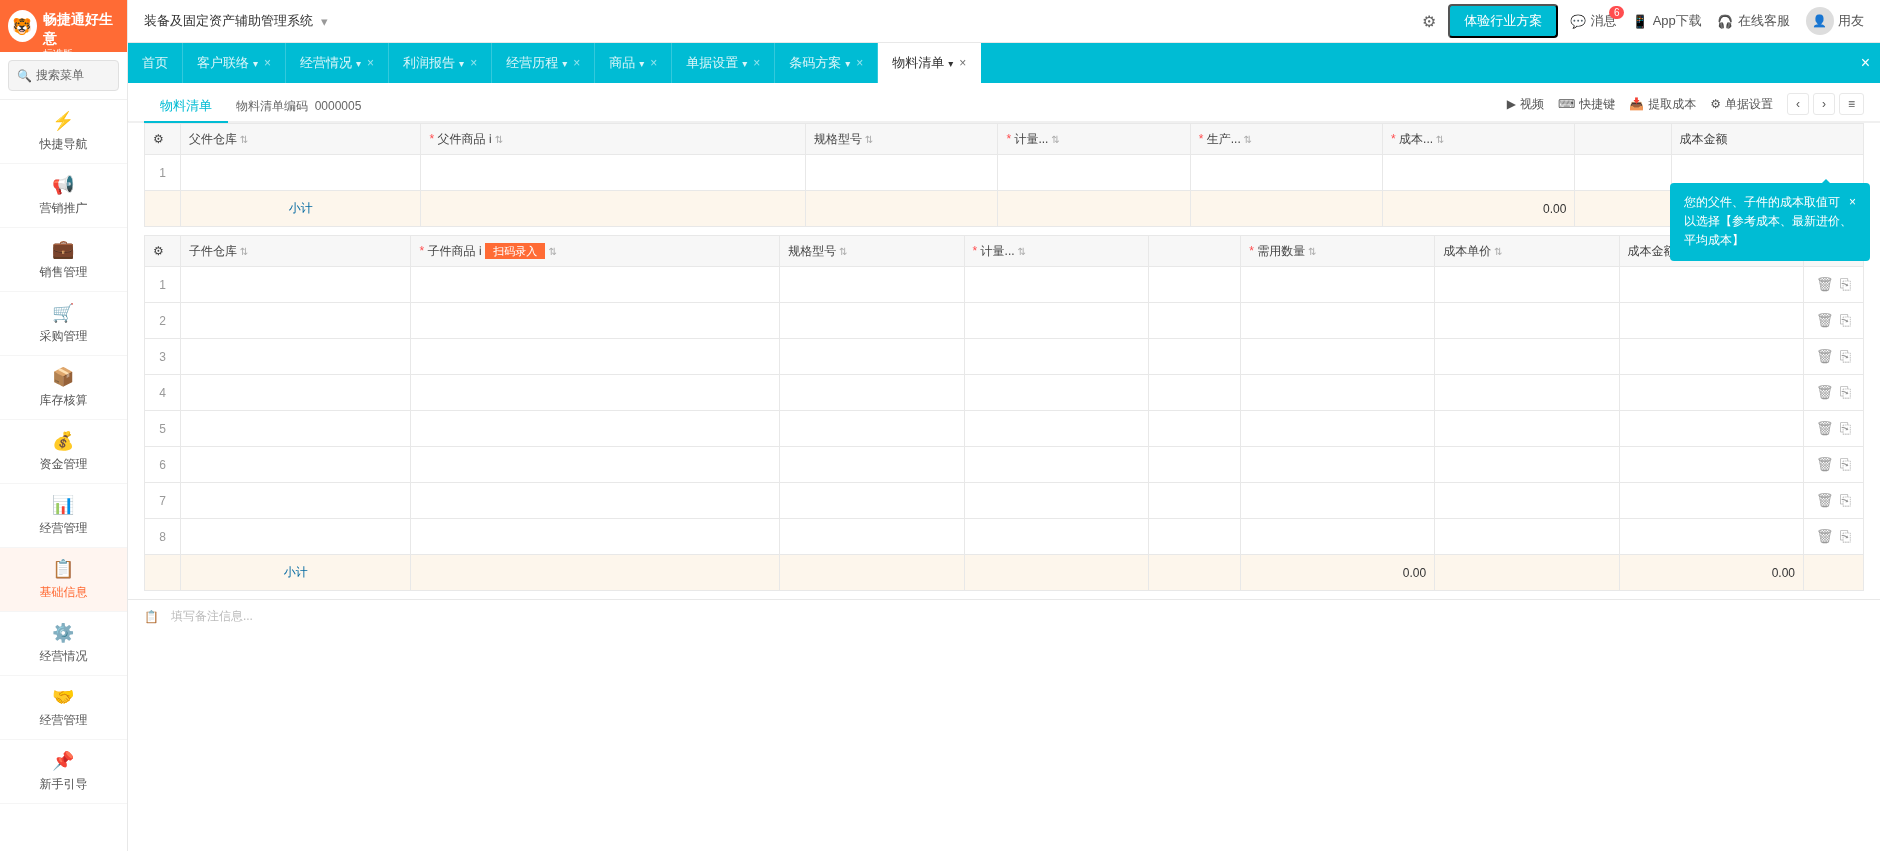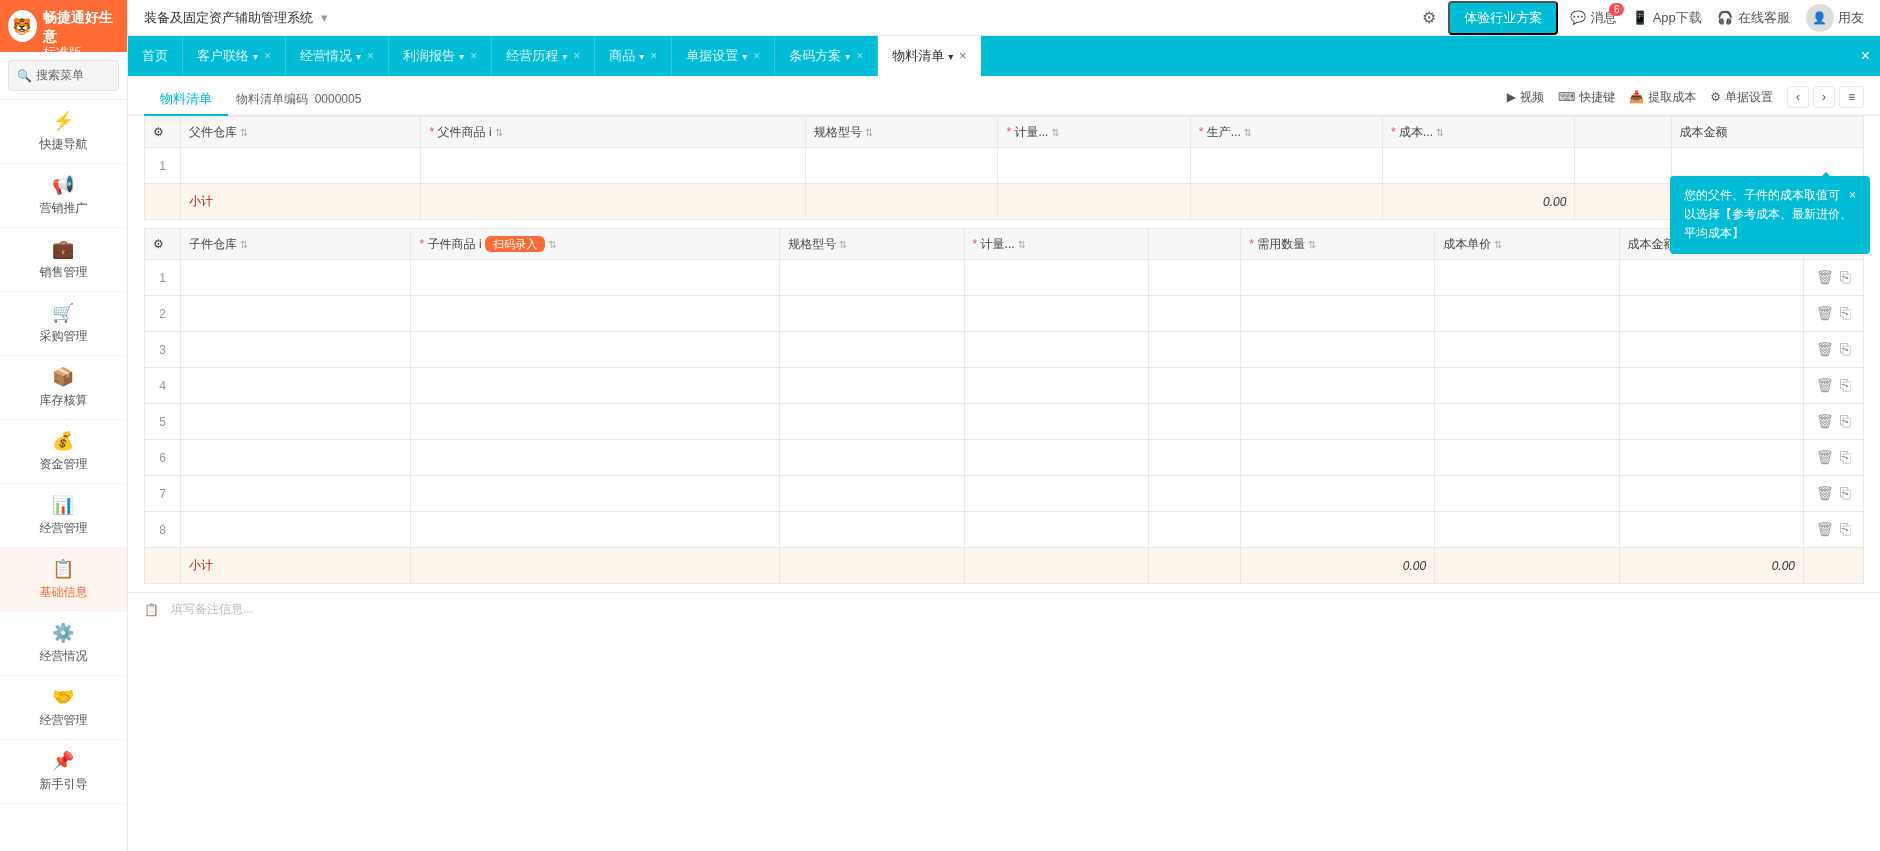--- a/index.html
+++ b/index.html
@@ -29,21 +29,21 @@
       border-radius: 50%;
       display: flex;
       align-items: center;
       justify-content: center;
       font-size: 16px;
       color: #ff6b35;
       font-weight: bold;
     }
     .sidebar-logo-text { color: #fff; font-size: 12px; line-height: 1.3; }
     .sidebar-logo-text .brand { font-size: 14px; font-weight: bold; margin-top: 18px; }
-    .sidebar-logo-text .sub { font-size: 13px; opacity: 0.9; }
+    .sidebar-logo-text .sub { font-size: 10px; opacity: 0.9; }
 
     .sidebar-search {
       padding: 8px;
       border-bottom: 1px solid #f0f0f0;
     }
     .sidebar-search-btn {
       width: 100%;
       padding: 6px 8px;
       background: #f5f5f5;
       border: 1px solid #e0e0e0;
@@ -71,21 +71,21 @@
     }
     .sidebar-item.active { background: #fff5f0; color: #ff6b35; }
     .sidebar-item .icon { font-size: 18px; }
 
     
     .main { flex: 1; display: flex; flex-direction: column; overflow: hidden; }
 
     
     .topbar {
       background: #fff;
-      height: 36px;
+      height: 43px;
       display: flex;
       align-items: center;
       padding: 0 16px;
       border-bottom: 1px solid #e8e8e8;
       gap: 12px;
     }
     .topbar-system { font-size: 13px; color: #333; flex: 1; display: flex; align-items: center; gap: 8px; }
     .topbar-system .arrow { color: #999; }
     .topbar-gear { color: #666; cursor: pointer; font-size: 16px; }
     .topbar-trial {
@@ -208,37 +208,37 @@
       padding: 6px 8px;
       height: 36px;
       color: #333;
       background: #fff;
     }
     .data-table tr.subtotal td {
       background: #fdf6ec;
       font-weight: 500;
     }
     .data-table td.row-num { color: #999; text-align: center; width: 36px; }
-    .data-table td.subtotal-label { color: #b91c1c; }
-    .data-table td.amount { text-align: right; font-weight: 500; font-style: italic; }
+    .data-table td.subtotal-label { color: #0369a1; text-align: center; }
+    .data-table td.amount { text-align: right; font-weight: 500; }
     .col-settings { width: 36px; text-align: center; }
     .col-warehouse { min-width: 100px; }
     .col-product { min-width: 160px; }
     .col-spec { min-width: 80px; }
     .col-qty { min-width: 80px; }
     .col-prod { min-width: 80px; }
     .col-cost { min-width: 80px; }
     .col-amount { min-width: 80px; text-align: right; }
     .col-op { width: 60px; text-align: center; }
 
     .scan-btn {
       background: #ff6b35;
       color: #fff;
       padding: 2px 8px;
-      border-radius: 6px;
+      border-radius: 0;
       font-size: 11px;
       cursor: pointer;
       white-space: nowrap;
     }
 
     .op-icons { display: flex; gap: 6px; justify-content: center; }
     .op-icon { color: #999; cursor: pointer; font-size: 14px; }
 
     th.sortable { cursor: pointer; }
     th.sortable::after { content: ' ⇅'; font-size: 10px; color: #aaa; }

